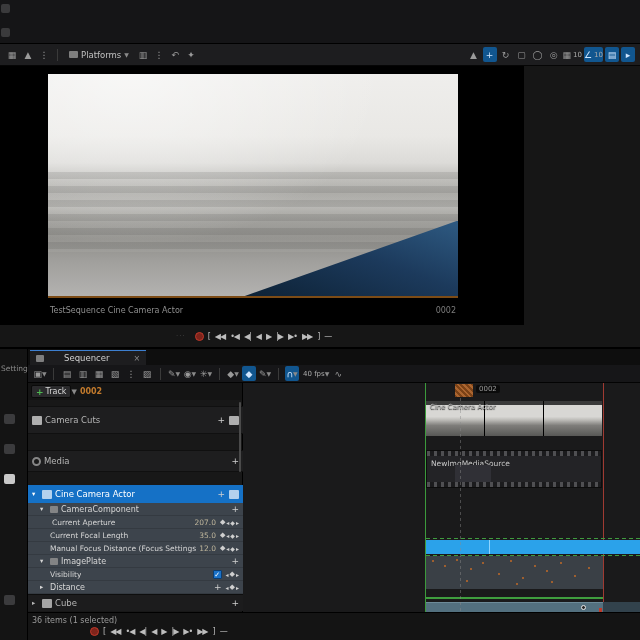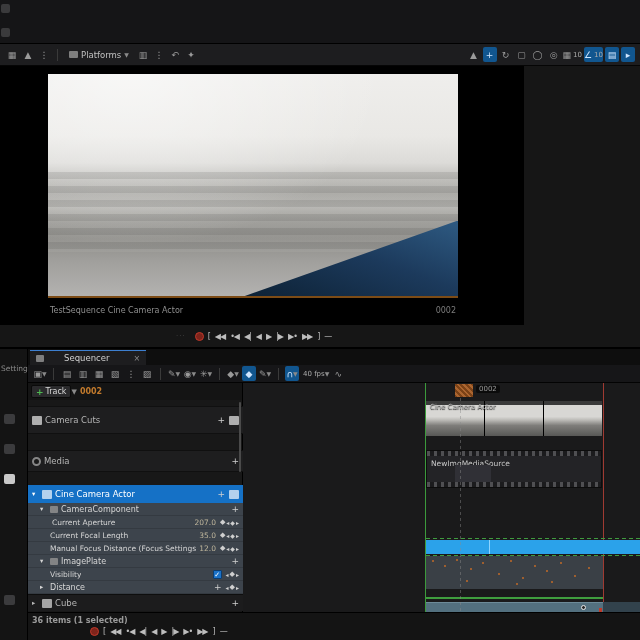--- a/index.html
+++ b/index.html
@@ -140,21 +140,21 @@
   .kdot { position:absolute; width:2px; height:2px; background:#c06a28; border-radius:50%; }
   #green-sec { position:absolute; top:214px; height:2px; background:#3f9e3e; }
   #teal-row { position:absolute; top:219px; height:11px; background:#53707f;
     border-top:1px solid #6d8b99; }
   #teal-dim { position:absolute; top:219px; height:11px; background:#32424c; }
   .keycircle { position:absolute; width:5px; height:5px; border:1px solid #e8e8e8; border-radius:50%; background:#2a2a2a; }
   #end-tick { position:absolute; width:3px; height:6px; background:#c03a2a; }
 
   
   #seq-status { left:0; top:263px; width:612px; height:30px; background:#141414; border-top:1px solid #000; }
-  #status-text { position:absolute; left:4px; top:3px; font-size:8px; color:#9a9a9a;font-weight:bold; }
+  #status-text { position:absolute; left:4px; top:3px; font-size:8px; color:#9a9a9a; }
 </style>
 </head>
 <body>
 
 <div id="root">
 
   <div id="menubar" class="abs">
     <div class="tiny-ic" style="left:1px;top:4px;"></div>
     <div class="tiny-ic" style="left:1px;top:28px;"></div>
   </div>

